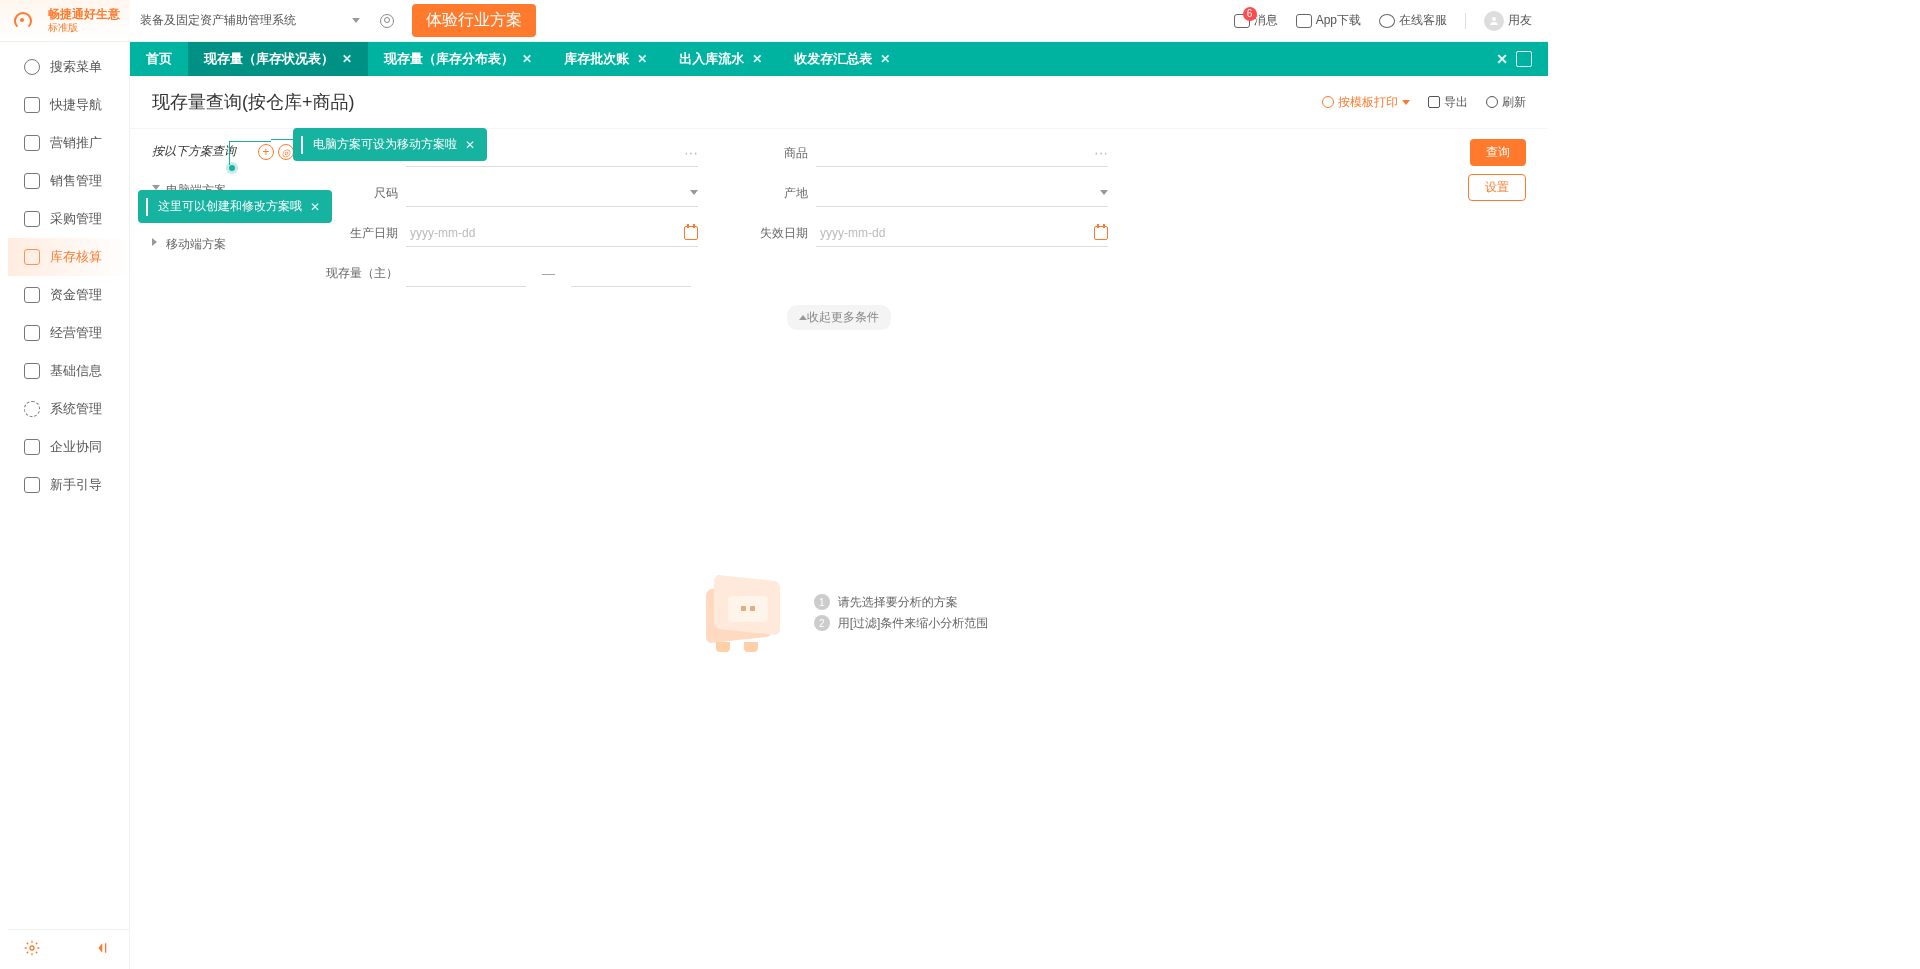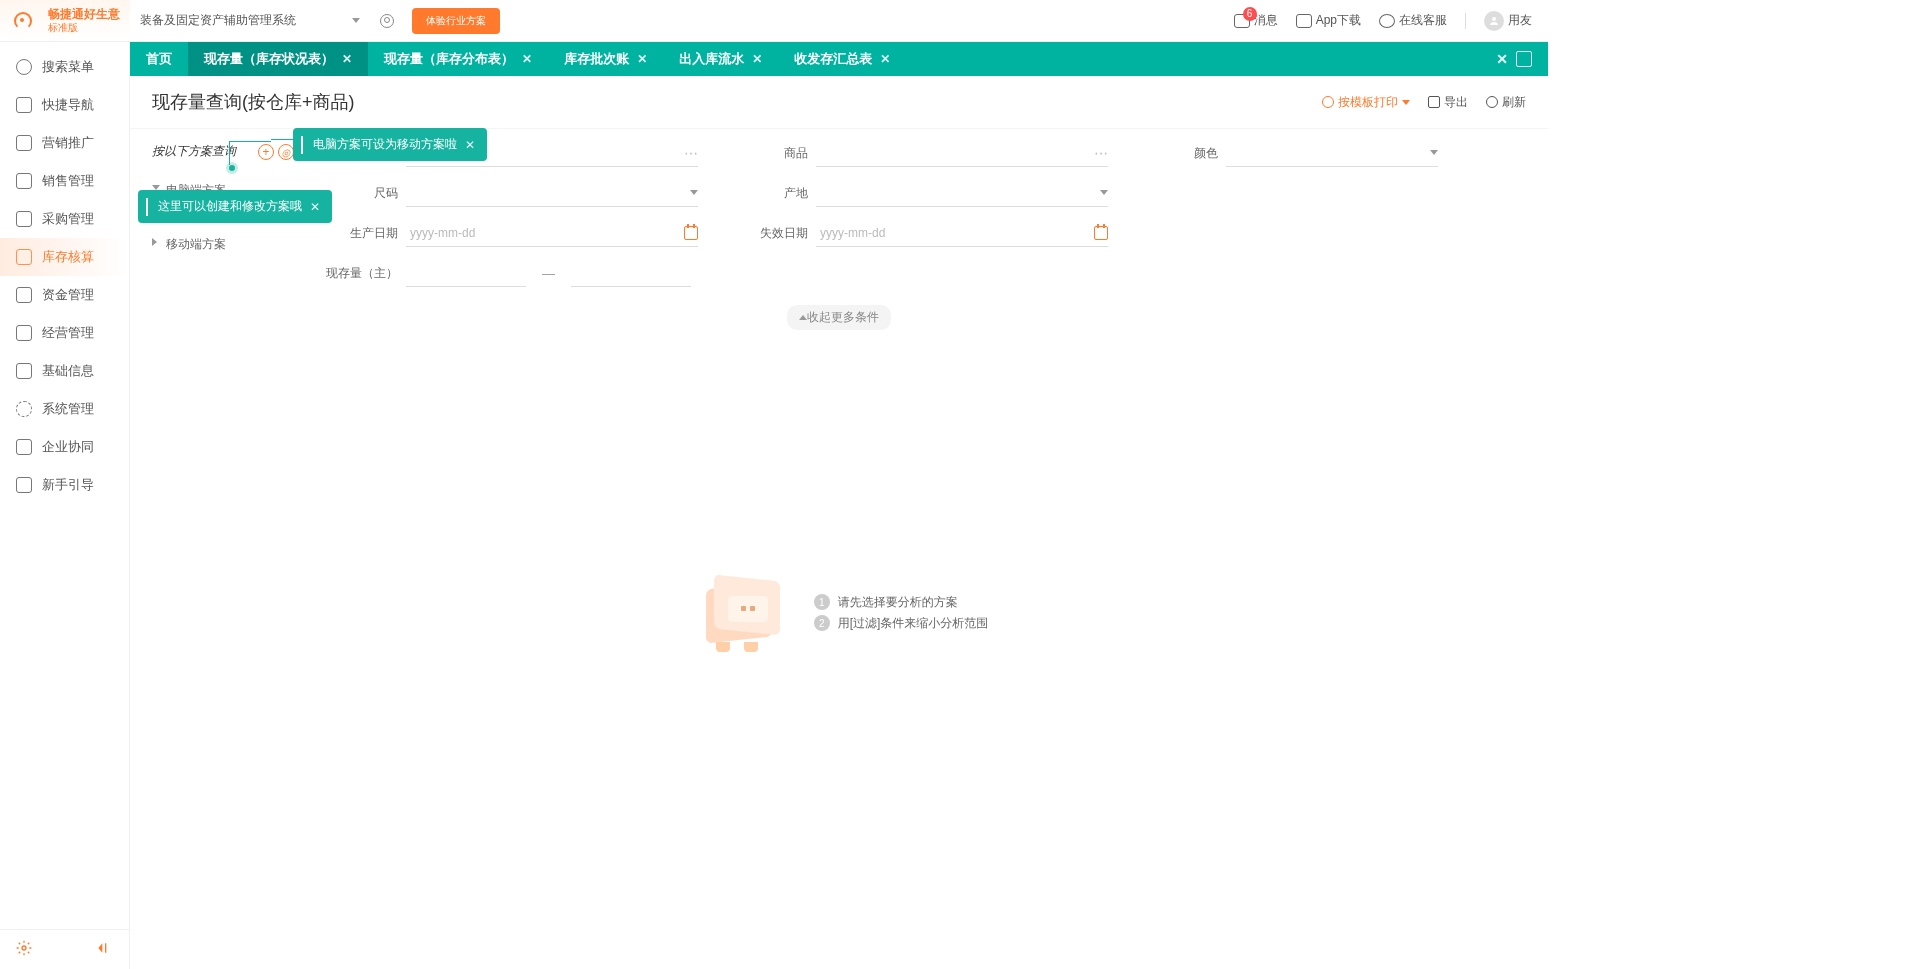--- a/index.html
+++ b/index.html
@@ -11,32 +11,32 @@
 .logo-area { width: 130px; display: flex; align-items: center; padding-left: 14px; gap: 16px; background: linear-gradient(to bottom, #fff6ef, #fff); height: 100%; }
 .logo-icon { width: 18px; height: 18px; border: 2.5px solid #ff7a2d; border-radius: 50%; border-bottom-color: transparent; position: relative; }
 .logo-icon::after { content: ""; position: absolute; width: 4px; height: 4px; background: #ff7a2d; border-radius: 50%; left: 4px; top: 4px; }
 .logo-text { display: flex; flex-direction: column; line-height: 1.1; }
 .logo-text-main { color: #ff7a2d; font-size: 12px; font-weight: 600; }
 .logo-text-sub { color: #ff7a2d; font-size: 10px; }
 .system-select { display: flex; align-items: center; gap: 8px; margin-left: 10px; color: #555; cursor: pointer; font-size: 12px;}
 .chevron-down { width: 0; height: 0; border-left: 4px solid transparent; border-right: 4px solid transparent; border-top: 5px solid #999; display: inline-block;}
 .gear-sm { width: 14px; height: 14px; border: 1.5px solid #888; border-radius: 50%; margin-left: 12px; position: relative;}
 .gear-sm::after { content: ""; position: absolute; width: 4px; height: 4px; border: 1.5px solid #888; border-radius: 50%; left: 2.5px; top: 2.5px;}
-.btn-orange { background: #ff7a2d; color: #fff; border: none; padding: 6px 14px; border-radius: 4px; margin-left: 18px; cursor: pointer; font-size: 10px;}
+.btn-orange { background: #ff7a2d; color: #fff; border: none; padding: 6px 14px; border-radius: 4px; margin-left: 18px; cursor: pointer; font-size: 16px;}
 .header-right { margin-left: auto; display: flex; align-items: center; gap: 18px; color: #555; font-size: 12px;}
 .hr-item { display: flex; align-items: center; gap: 4px; cursor: pointer; }
 .hr-icon { width: 16px; height: 14px; border: 1.5px solid #666; border-radius: 3px; position: relative;}
 .badge { position: absolute; top: -8px; right: -8px; background: #ff4d4f; color: #fff; border-radius: 8px; font-size: 10px; padding: 0 4px; line-height: 14px; min-width: 14px; text-align: center;}
 .avatar { width: 20px; height: 20px; background: #ddd; border-radius: 50%; display: flex; align-items: center; justify-content: center; color: #fff; font-size: 12px;}
 
 
 .body { display: flex; flex: 1; min-height: 0; }
 
 
-.sidebar { width: 130px; background: #fff; border-right: 1px solid #f0f0f0; display: flex; flex-direction: column; }
+.sidebar { width: 130px; background: #fff; border-right: 1px solid #f0f0f0; display: flex; flex-direction: column; padding-left: 8px; }
 .sidebar-list { flex: 1; padding-top: 6px; }
 .sb-item { display: flex; align-items: center; gap: 10px; padding: 10px 16px; color: #555; font-size: 13px; cursor: pointer; }
 .sb-item.active { background: linear-gradient(to right, #ffece0, #fff); color: #ff7a2d; font-weight: 500;}
 .sb-icon { width: 16px; height: 16px; border: 1.5px solid currentColor; border-radius: 3px; flex-shrink: 0; opacity: 0.8;}
 .sb-item.active .sb-icon { border-color: #ff7a2d; }
 .sidebar-footer { display: flex; justify-content: space-between; padding: 10px 16px; border-top: 1px solid #f0f0f0; color: #ff7a2d;}
 .sbf-icon { width: 16px; height: 16px; cursor: pointer;}
 
 
 .main { flex: 1; display: flex; flex-direction: column; min-width: 0;}
@@ -323,27 +323,20 @@
                   <span class="fc-suffix">⋯</span>
                 </div>
               </div>
             <div class="form-group">
                 <span class="form-label">商品</span>
                 <div class="form-control-wrap">
                   <input class="form-control" style="border: none;">
                   <span class="fc-suffix">⋯</span>
                 </div>
               </div>
-            <div class="form-group narrow">
-                <span class="form-label">颜色</span>
-                <div class="form-control-wrap">
-                  <input class="form-control" style="border: none;">
-                  <span class="chevron-down"></span>
-                </div>
-              </div>
           </div>
           <div class="form-row">
             <div class="form-group">
                 <span class="form-label">尺码</span>
                 <div class="form-control-wrap">
                   <input class="form-control" style="border: none;">
                   <span class="chevron-down"></span>
                 </div>
               </div>
             <div class="form-group">
@@ -373,20 +366,24 @@
           <div class="form-row">
             <div class="form-group">
                 <span class="form-label">现存量（主）</span>
                 <input class="form-control" style="width: 120px; flex: 0 0 auto;">
                 <span class="range-dash">—</span>
                 <input class="form-control" style="width: 120px; flex: 0 0 auto;">
               </div>
           </div>
         </div>
 
+        <div class="filter-actions">
+          <button class="btn-query">查询</button>
+          <button class="btn-set">设置</button>
+        </div>
       </div>
 
       <div class="collapse-bar">
         <span class="collapse-btn">
           <span style="display:inline-flex;gap:1px">
               <span class="collapse-caret"></span>
             </span>
           <span>收起更多条件</span>
         </span>
       </div>

